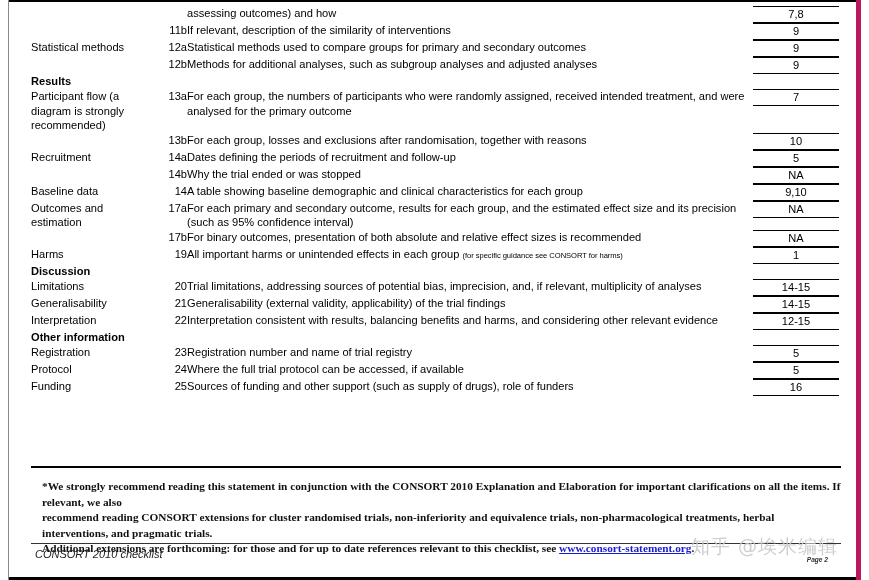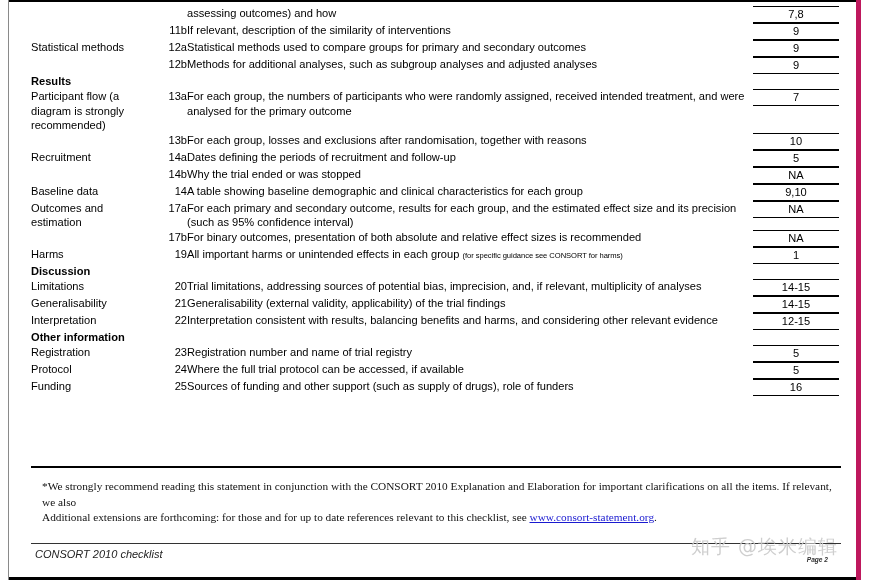--- a/index.html
+++ b/index.html
@@ -121,20 +121,21 @@
   
   #footnote {
     position: absolute;
     left: 33px;
     top: 479px;
     width: 800px;
     font-family: "Liberation Serif", serif;
     font-size: 11.3px;
     line-height: 15.6px;
     color: #111;
+    font-weight: bold;
   }
   #footnote a, #footnote .link {
     color: #1a1ad0;
     text-decoration: underline;
   }
 
   
   #footer-rule {
     position: absolute;
     left: 22px;
@@ -354,20 +355,21 @@
             </td>
           </tr>
         </tbody>
     </table>
   </div>
 
   <div id="thickrule"></div>
 
   <div id="footnote">
     <div>*We strongly recommend reading this statement in conjunction with the CONSORT 2010 Explanation and Elaboration for important clarifications on all the items. If relevant, we also</div>
+    <div>recommend reading CONSORT extensions for cluster randomised trials, non-inferiority and equivalence trials, non-pharmacological treatments, herbal interventions, and pragmatic trials.</div>
     <div>
       <span>Additional extensions are forthcoming: for those and for up to date references relevant to this checklist, see </span><span class="link">www.consort-statement.org</span><span>.</span>
     </div>
   </div>
 
   <div id="footer-rule"></div>
   <div id="footer-label">CONSORT 2010 checklist</div>
   <div id="watermark">知乎 @埃米编辑</div>
   <div id="page-number">Page 2</div>
 

